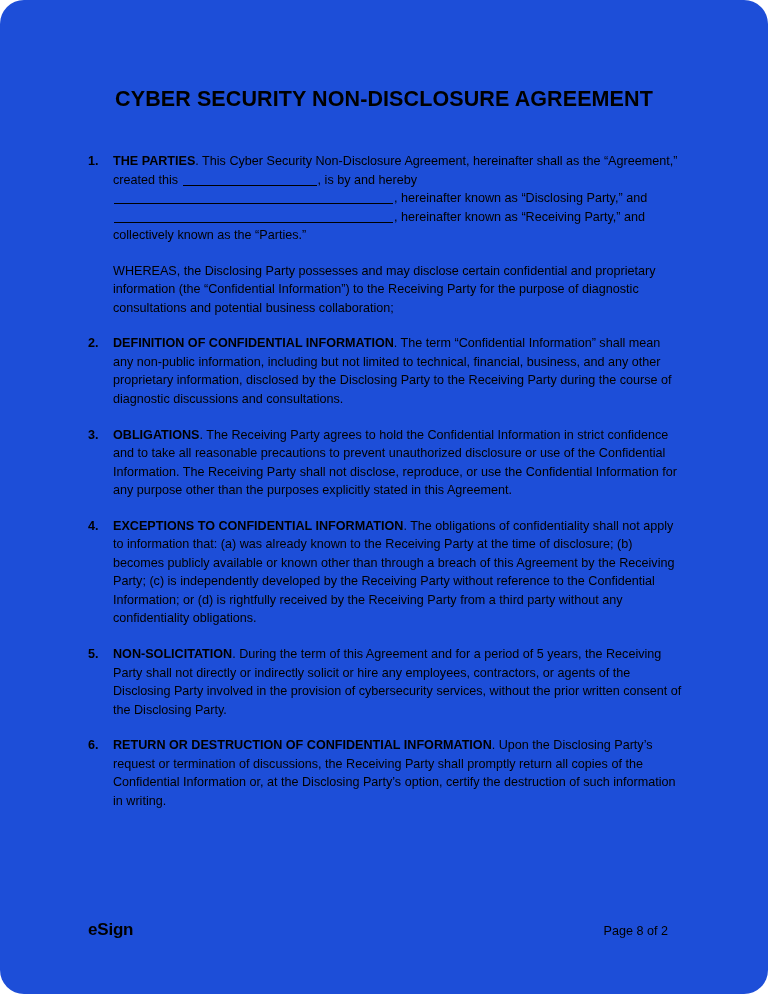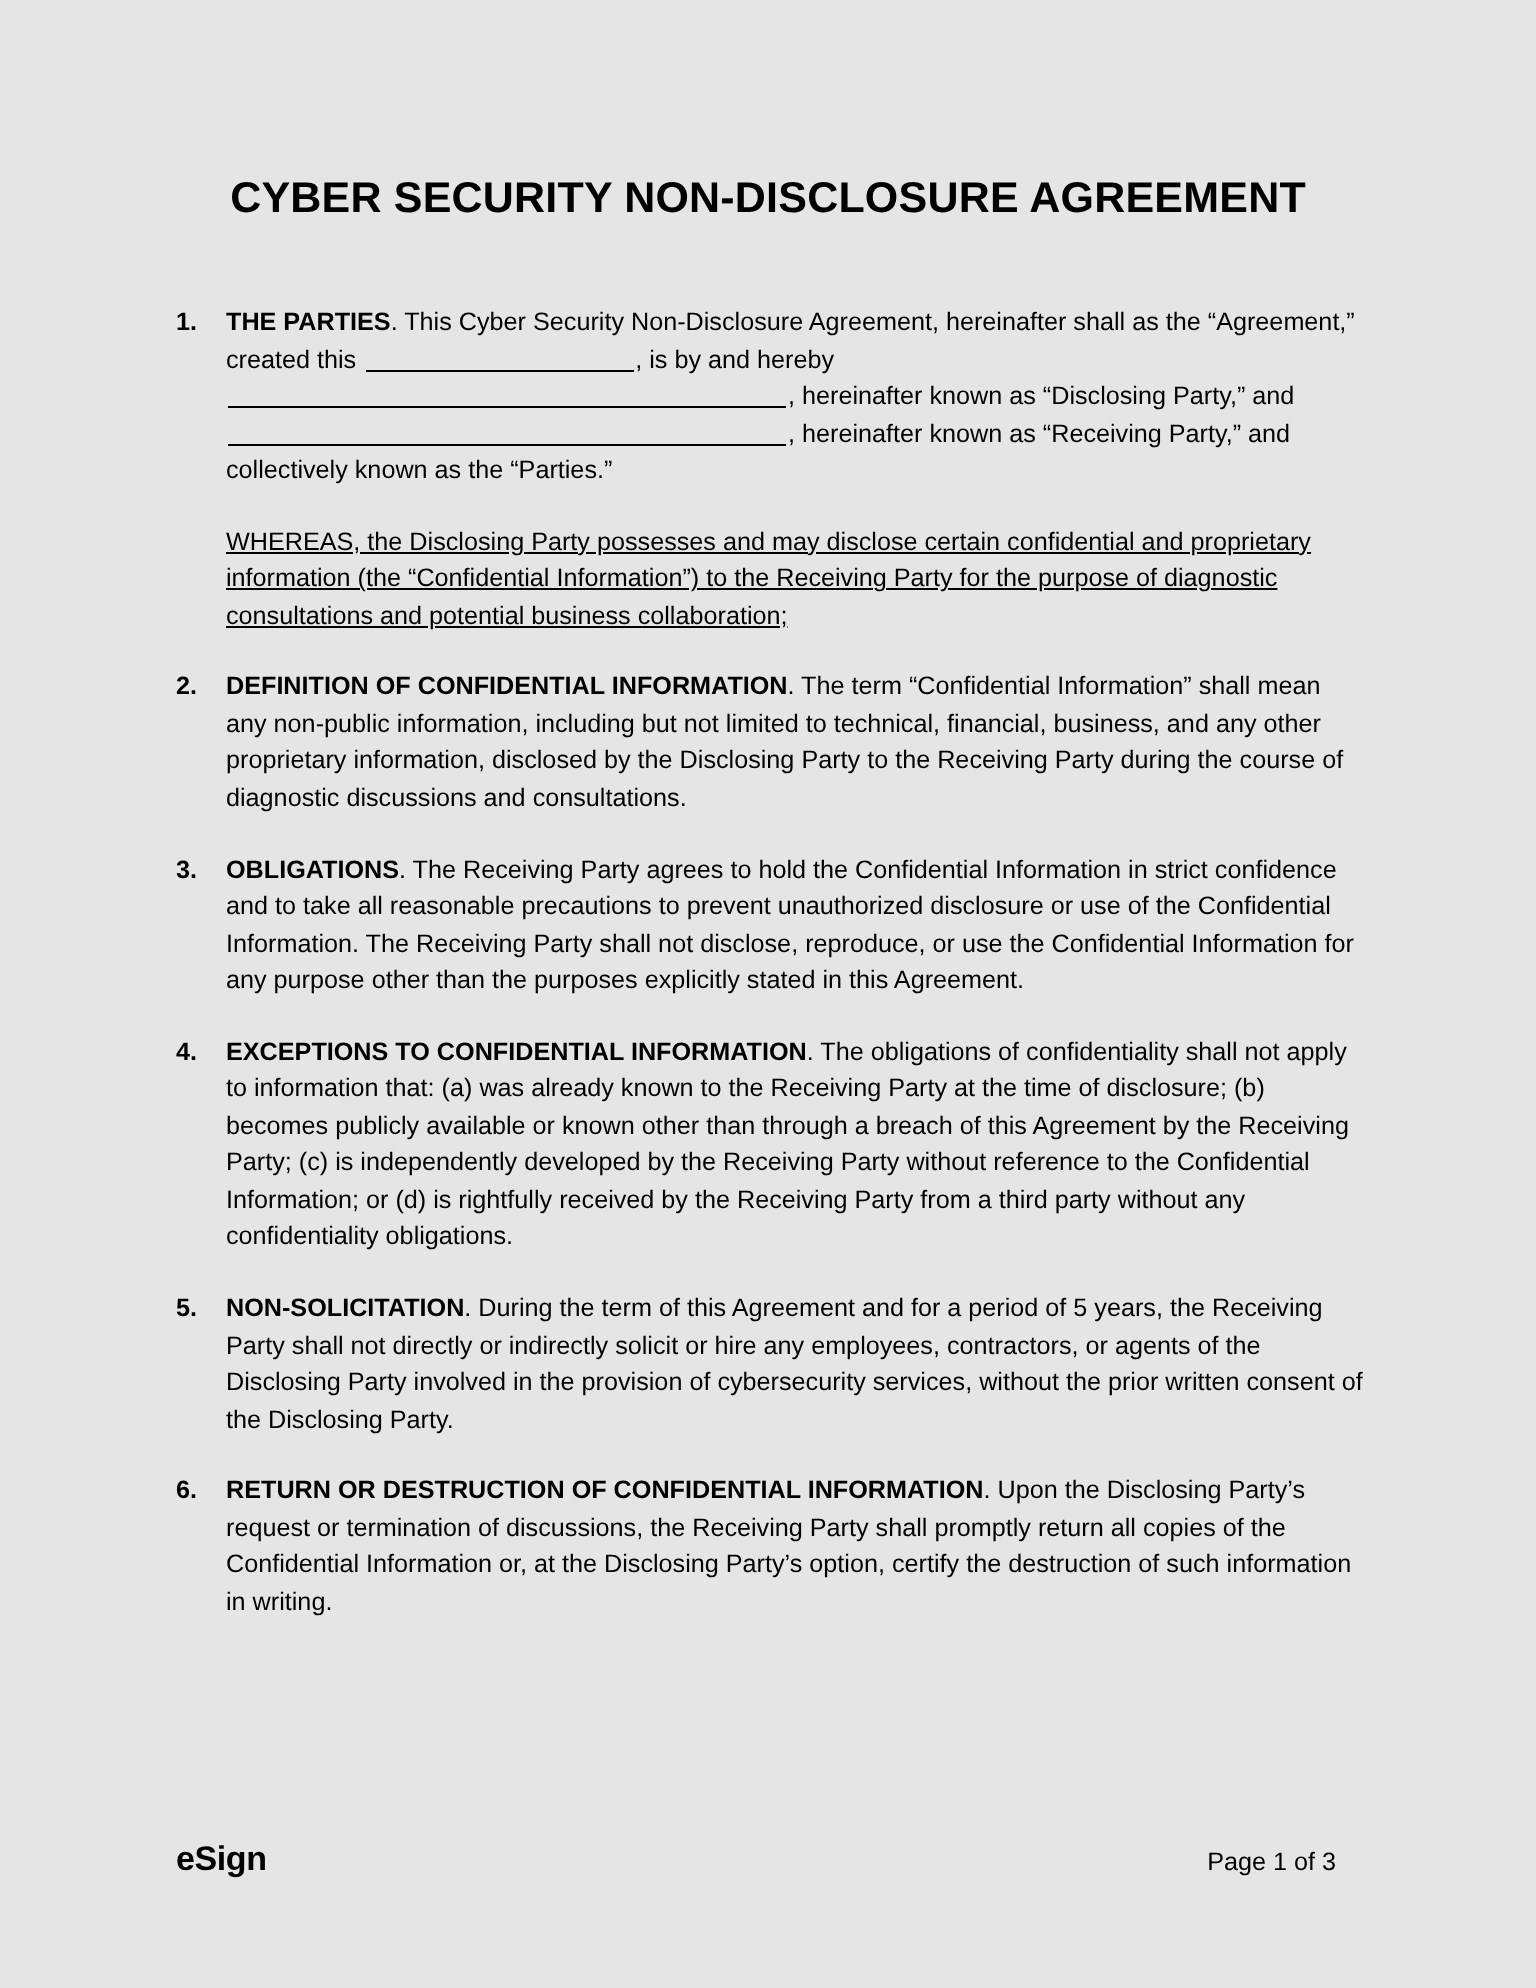--- a/index.html
+++ b/index.html
@@ -12,21 +12,22 @@
     height: 994px;
     position: relative;
     font-family: "Liberation Sans", sans-serif;
     color: #000000;
     overflow: hidden;
   }
 
   .page {
     position: absolute;
     inset: 0;
-    background: #e5e5e5;
+    background: #1d4ed8;
+    border-radius: 24px;
   }
 
   
   .doc-title {
     position: absolute;
     left: 88px;
     top: 86px;
     width: 592px;
     text-align: center;
     font-size: 21.5px;
@@ -67,21 +68,20 @@
     margin: 0;
   }
 
   
   .recital {
     padding-left: 25px;
     margin: 0 0 17px 0;
   }
   .recital p {
     margin: 0;
-    text-decoration: underline;
   }
 
   
   .blank {
     display: inline-block;
     border-bottom: 1.3px solid #000;
     height: 13px;
     vertical-align: -2px;
     margin: 0 1px;
   }
@@ -157,16 +157,16 @@
 
     <div class="clause">
       <span class="num">6.</span>
       <p><span class="heading">RETURN OR DESTRUCTION OF CONFIDENTIAL INFORMATION</span><span>. Upon the Disclosing Party’s request or termination of discussions, the Receiving Party shall promptly return all copies of the Confidential Information or, at the Disclosing Party’s option, certify the destruction of such information in writing.</span></p>
     </div>
 
   </div>
 
   <div class="footer">
     <span class="brand">eSign</span>
-    <span class="page-number">Page 1 of 3</span>
+    <span class="page-number">Page 8 of 2</span>
   </div>
 
 </div>
 
 </body></html>

